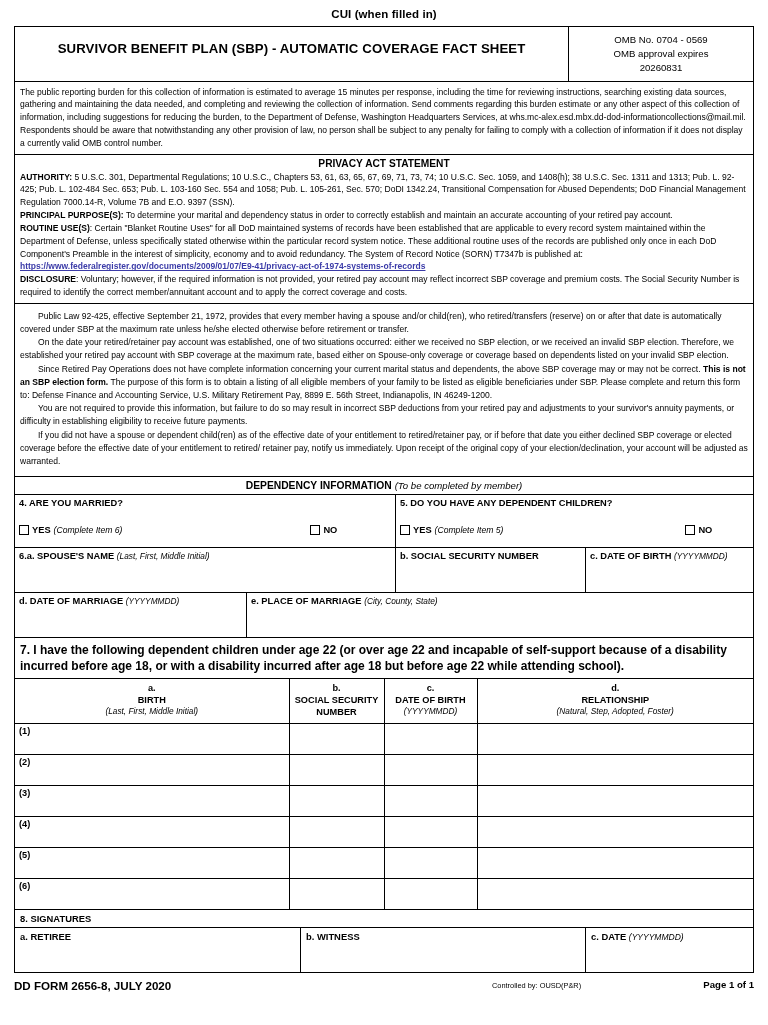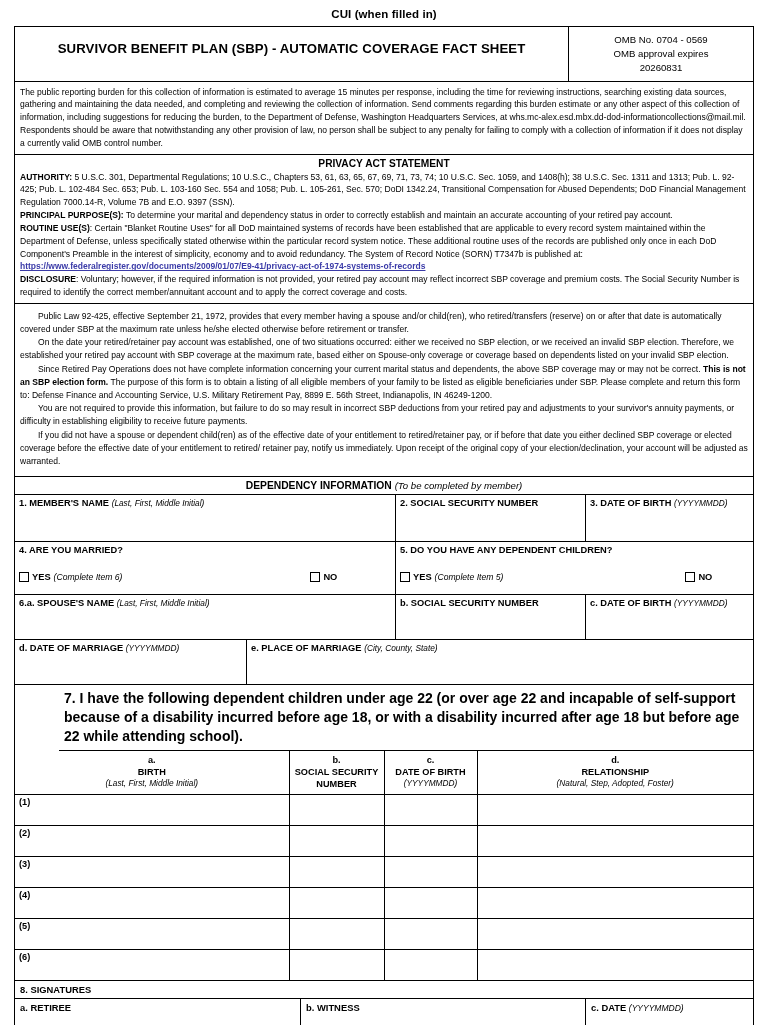--- a/index.html
+++ b/index.html
@@ -168,26 +168,25 @@
     border: 1.2px solid #000;
     background: #fff;
     margin-right: 3px;
     flex: none;
   }
   .cb-gap-a { width: 188px; }
   .cb-gap-b { width: 182px; }
 
   
   .item7 {
-    font-size: 14px;
+    font-size: 12px;
     font-weight: bold;
     line-height: 1.36;
     padding: 4px 5px 4px 5px;
     border-bottom: 1.3px solid #000;
-    margin-left: 44px;
   }
 
   
   .ctable { width: 100%; border-collapse: collapse; table-layout: fixed; }
   .ctable th, .ctable td {
     border: 1.2px solid #000;
     border-top: none;
     border-bottom-width: 1.2px;
   }
   .ctable th:first-child, .ctable td:first-child { border-left: none; }
@@ -296,31 +295,20 @@
       <p><span>Since Retired Pay Operations does not have complete information concerning your current marital status and dependents, the above SBP coverage may or may not be correct. </span><span class="bold-inline">This is not an SBP election form.</span><span> The purpose of this form is to obtain a listing of all eligible members of your family to be listed as eligible beneficiaries under SBP. Please complete and return this form to: Defense Finance and Accounting Service, U.S. Military Retirement Pay, 8899 E. 56th Street, Indianapolis, IN 46249-1200.</span></p>
       <p>You are not required to provide this information, but failure to do so may result in incorrect SBP deductions from your retired pay and adjustments to your survivor's annuity payments, or difficulty in establishing eligibility to receive future payments.</p>
       <p>If you did not have a spouse or dependent child(ren) as of the effective date of your entitlement to retired/retainer pay, or if before that date you either declined SBP coverage or elected coverage before the effective date of your entitlement to retired/ retainer pay, notify us immediately. Upon receipt of the original copy of your election/declination, your account will be adjusted as warranted.</p>
     </div>
 
     <div class="section-band">
       <span>DEPENDENCY INFORMATION</span>
       <span class="ital">(To be completed by member)</span>
     </div>
 
-    <div class="row">
-      <div class="cell w-member h-name">
-        <div class="fl"><span>1. MEMBER'S NAME</span> <span class="hint">(Last, First, Middle Initial)</span></div>
-      </div>
-      <div class="cell w-ssn h-name">
-        <div class="fl">2. SOCIAL SECURITY NUMBER</div>
-      </div>
-      <div class="cell w-dob h-name">
-        <div class="fl"><span>3. DATE OF BIRTH</span> <span class="hint">(YYYYMMDD)</span></div>
-      </div>
-    </div>
 
     <div class="row">
       <div class="cell w-half h-quest">
         <div class="fl">4. ARE YOU MARRIED?</div>
         <div class="cb-line">
           <div class="cb-opt">
             <span class="checkbox"></span>
             <span>YES</span>
             <span class="hint">(Complete Item 6)</span>
           </div>

